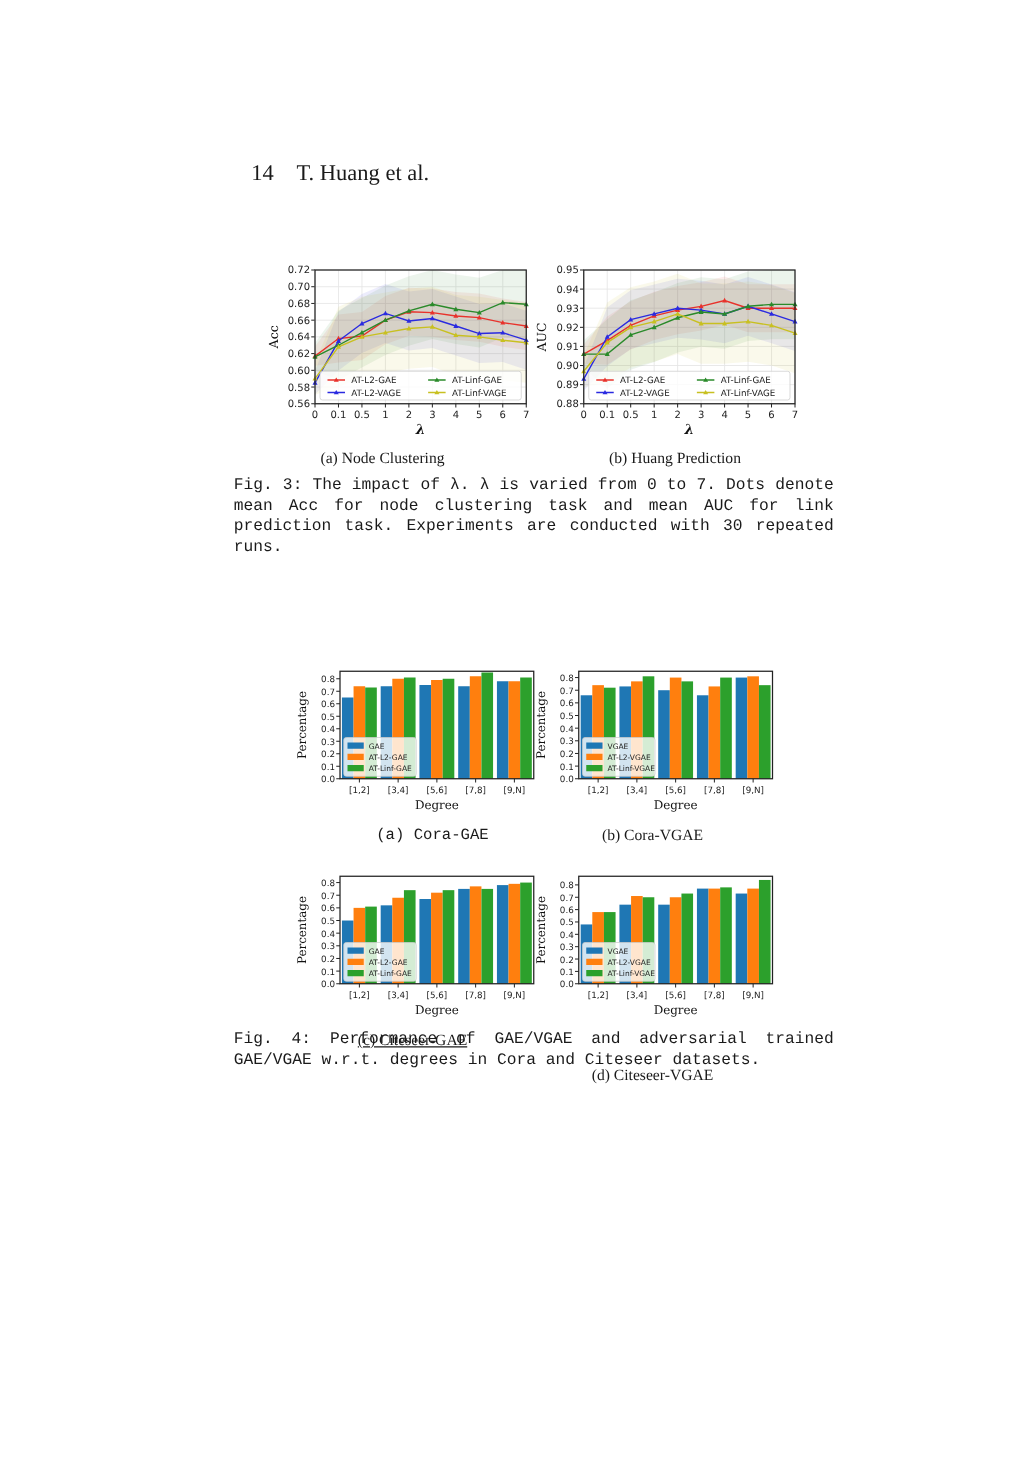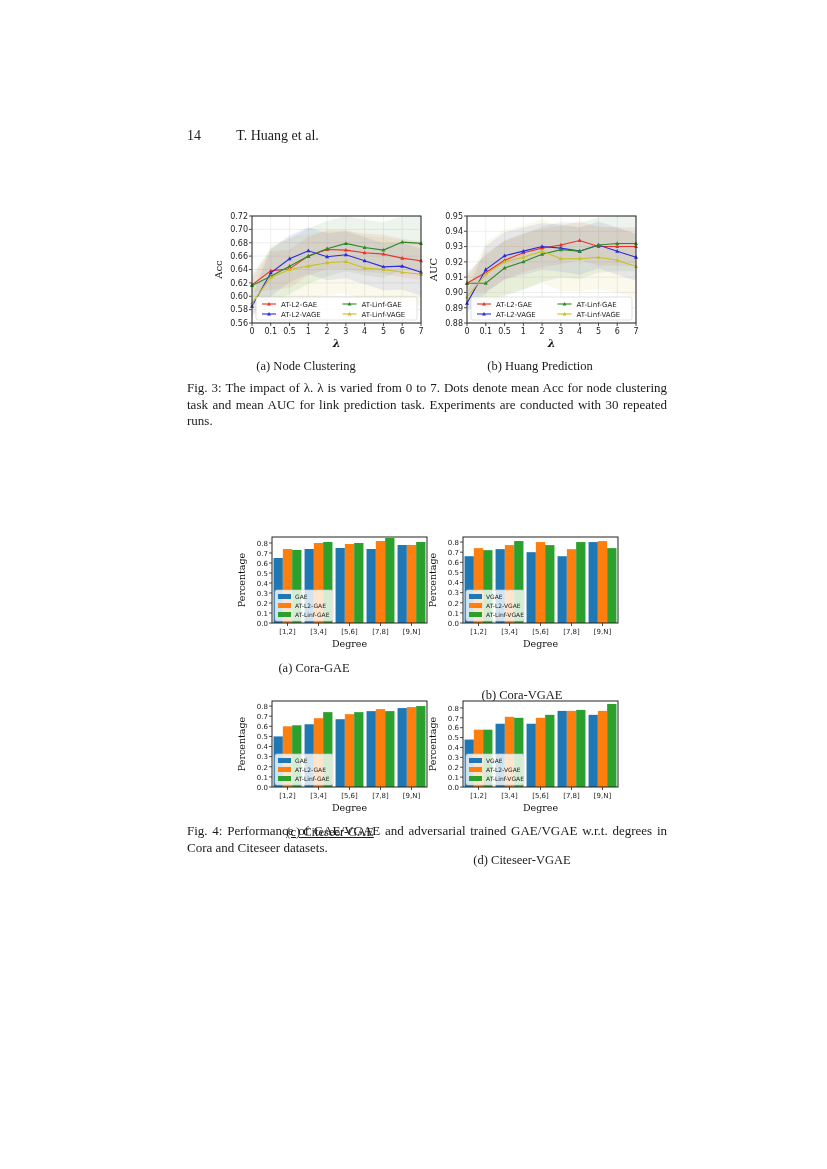--- a/index.html
+++ b/index.html
@@ -1,22 +1,22 @@
 <!DOCTYPE html>
 <html><head>
 <meta charset="utf-8">
 <style>
   html, body { margin: 0; padding: 0; background: #ffffff; }
   body { width: 827px; height: 1169px; position: relative; overflow: hidden;
          font-family: "DejaVu Serif", "Liberation Serif", serif; color: #1a1a1a; }
   .abs { position: absolute; }
-  .header { left: 187px; top: 128px; font-size: 14px; font-family: "Liberation Serif", serif; }
+  .header { left: 187px; top: 128px; font-size: 18px; font-family: "Liberation Serif", serif; text-align: center; }
   .header .pno { display: inline-block; width: 46px; }
   .subcap { font-family: "Liberation Serif", serif; font-size: 12.5px; text-align: center; }
-  .caption { font-family: Liberation Serif, serif; font-size: 13px; line-height: 16.5px;
+  .caption { font-family: Liberation Mono, monospace; font-size: 13px; line-height: 16.5px;
              text-align: justify; width: 480px; left: 187px; }
   svg text { font-family: "DejaVu Sans", sans-serif; }
   svg .serif { font-family: "DejaVu Serif", serif; }
 </style>
 </head>
 <body>
 
 <div class="abs header">
   <span class="pno">14</span>
   <span>T. Huang et al.</span>
@@ -378,22 +378,22 @@
     <rect x="42" y="61" width="13" height="5" fill="#1f77b4"></rect>
     <text x="59" y="66" font-size="6" fill="#222">VGAE</text>
     <rect x="42" y="70" width="13" height="5" fill="#ff7f0e"></rect>
     <text x="59" y="75" font-size="6" fill="#222">AT-L2-VGAE</text>
     <rect x="42" y="79" width="13" height="5" fill="#2ca02c"></rect>
     <text x="59" y="84" font-size="6" fill="#222">AT-Linf-VGAE</text>
     <rect x="36" y="4" width="155" height="86" fill="none" stroke="#222" stroke-width="1"></rect>
     <text x="113.5" y="114" font-size="9.5" text-anchor="middle" fill="#111" font-weight="normal" class="serif">Degree</text>
     <text x="0" y="0" font-size="9.5" text-anchor="middle" fill="#111" class="serif" transform="translate(9,47) rotate(-90)">Percentage</text>
   </svg>
-<div class="abs subcap" style="left:234px;top:661px;width:160px;">(a) Cora-GAE</div>
-<div class="abs subcap" style="left:442px;top:688px;width:160px;">(b) Cora-VGAE</div>
+<div class="abs subcap" style="left:266px;top:661px;width:160px;font-family:Liberation Mono, monospace;">(a) Cora-GAE</div>
+<div class="abs subcap" style="left:442px;top:661px;width:160px;">(b) Cora-VGAE</div>
 
 <svg class="abs" style="left:236px;top:697px;" width="195" height="122">
     <rect x="36" y="4" width="155" height="86" fill="#fff" stroke="none"></rect>
     <line x1="33" x2="36" y1="90" y2="90" stroke="#222" stroke-width="0.8"></line>
     <text x="32" y="92.8" font-size="7" text-anchor="end" fill="#222">0.0</text>
     <line x1="33" x2="36" y1="79.88235294117646" y2="79.88235294117646" stroke="#222" stroke-width="0.8"></line>
     <text x="32" y="82.68235294117646" font-size="7" text-anchor="end" fill="#222">0.1</text>
     <line x1="33" x2="36" y1="69.76470588235294" y2="69.76470588235294" stroke="#222" stroke-width="0.8"></line>
     <text x="32" y="72.56470588235294" font-size="7" text-anchor="end" fill="#222">0.2</text>
     <line x1="33" x2="36" y1="59.647058823529406" y2="59.647058823529406" stroke="#222" stroke-width="0.8"></line>

